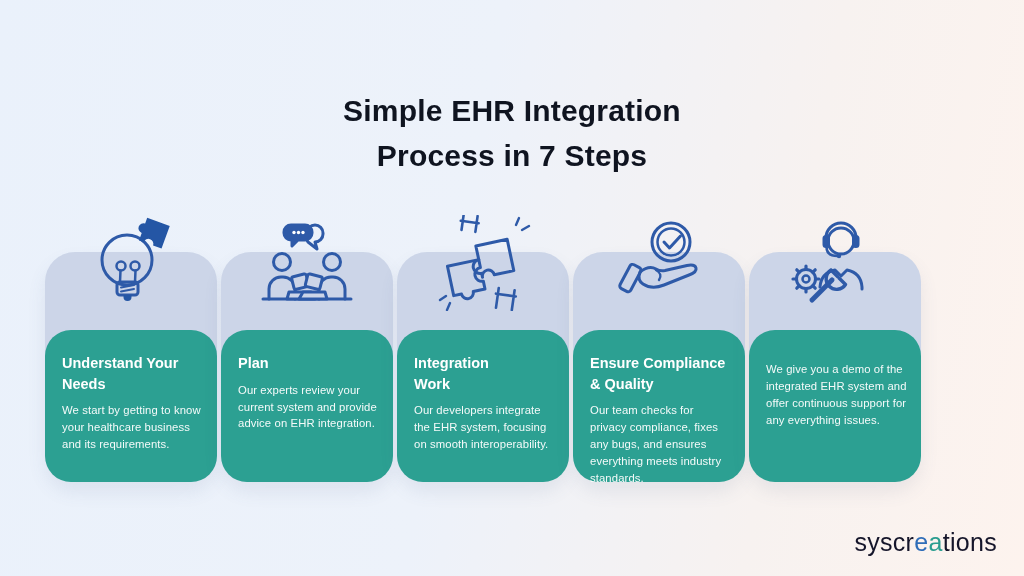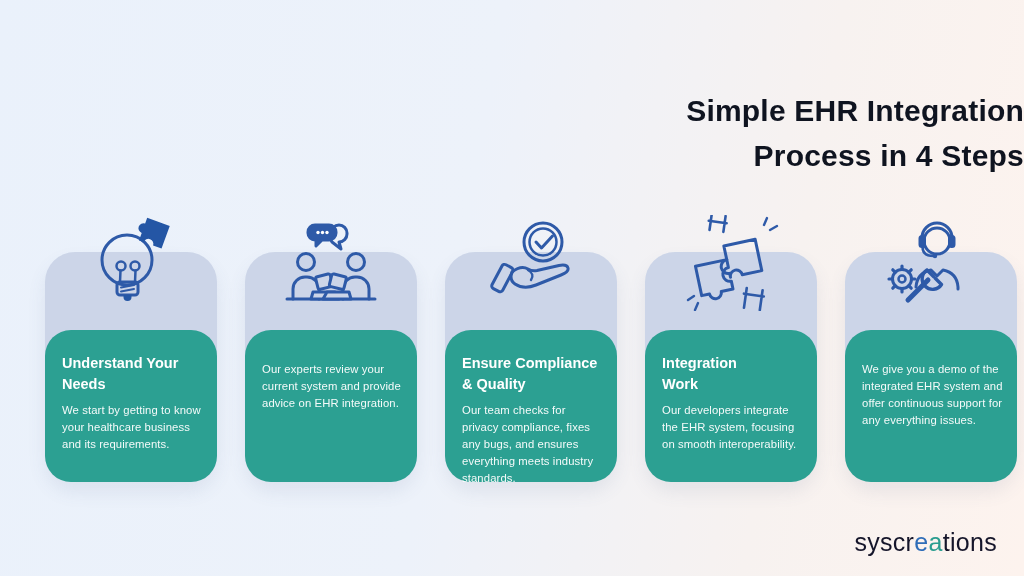--- a/index.html
+++ b/index.html
@@ -7,33 +7,33 @@
   body {
     position: relative;
     width: 1024px; height: 576px;
     overflow: hidden;
     font-family: "Liberation Sans", sans-serif;
     background: linear-gradient(100deg, #eaf1fb 0%, #edf2fa 45%, #f7f2f0 75%, #fdf3ee 100%);
   }
   .page-title {
     position: absolute;
     top: 88px; left: 0; right: 0;
-    text-align: right;
+    text-align: center;
     color: #0f1420;
     font-size: 30px;
     font-weight: 700;
     line-height: 1.5;
     letter-spacing: 0.2px;
   }
   .steps-row {
     position: absolute;
     left: 45px; top: 215px;
     width: 940px; height: 267px;
     display: flex;
-    gap: 28px;
+    gap: 4px;
   }
   .step-card {
     position: relative;
     width: 172px; height: 267px;
     flex: 0 0 172px;
   }
   .card-top {
     position: absolute;
     top: 37px; left: 0; right: 0; bottom: 0;
     background: #ccd5e8;
@@ -81,21 +81,21 @@
     letter-spacing: 0.3px;
   }
   .logo .e { color: #2f6db8; }
   .logo .a { color: #2a9d8f; }
 </style>
 </head>
 <body>
 
 <div class="page-title">
   <div>Simple EHR Integration</div>
-  <div>Process in 4 Steps</div>
+  <div>Process in 7 Steps</div>
 </div>
 
 <div class="steps-row">
 
   <div class="step-card">
     <div class="card-top"></div>
     <div class="icon-wrap">
       <svg width="92" height="96" viewBox="0 0 92 96" fill="none" stroke="#2e5aa8" stroke-width="3" stroke-linecap="round" stroke-linejoin="round">
         <circle cx="42" cy="45" r="25"></circle>
         <circle cx="36" cy="51" r="4.5" stroke-width="2.5"></circle>
@@ -137,22 +137,50 @@
           </g>
         <path d="M32,77 h22 l4,7 h-28 z" fill="#ccd5e8"></path>
         <g transform="rotate(14 56 68)">
             <rect x="49" y="60" width="15" height="13" rx="2" fill="#ccd5e8"></rect>
           </g>
         <path d="M68,77 h-22 l-4,7 h28 z" fill="#ccd5e8"></path>
       </svg>
     </div>
     <div class="card-bottom">
       <div class="step-title">
+        <div>Plan</div>
       </div>
       <div class="step-desc">Our experts review your current system and provide advice on EHR integration.</div>
+    </div>
+  </div>
+
+  <div class="step-card">
+    <div class="card-top"></div>
+    <div class="icon-wrap">
+      <svg width="100" height="96" viewBox="0 0 100 96" fill="none" stroke="#2e5aa8" stroke-width="3" stroke-linecap="round" stroke-linejoin="round">
+        <g transform="rotate(8 36 12)">
+          <path d="M29,0 v16 M43,0 v16 M27,7 h18" stroke-width="2.6"></path>
+        </g>
+        <g transform="rotate(8 72 86)">
+          <path d="M64,74 v20 M80,74 v20 M62,80 h20" stroke-width="2.6"></path>
+        </g>
+        <g transform="rotate(-12 50 55)">
+          <path d="M16,44 H48 V52 a7,7 0 1 0 0,14 V74 H36 a6,6 0 1 1 -12,0 H16 Z"></path>
+          <path d="M48,30 H80 V62 H60 a6,6 0 1 0 -12,0 V58 a7,7 0 1 1 0,-14 Z"></path>
+        </g>
+        <path d="M83,10 l3,-7 M89,15 l7,-4" stroke-width="2.4"></path>
+        <path d="M13,81 l-6,4 M17,88 l-3,7" stroke-width="2.4"></path>
+      </svg>
+    </div>
+    <div class="card-bottom">
+      <div class="step-title">
+        <div>Integration</div>
+        <div>Work</div>
+      </div>
+      <div class="step-desc">Our developers integrate the EHR system, focusing on smooth interoperability.</div>
     </div>
   </div>
 
   <div class="step-card">
     <div class="card-top"></div>
     <div class="icon-wrap">
       <svg width="100" height="90" viewBox="0 0 100 90" fill="none" stroke="#2e5aa8" stroke-width="3" stroke-linecap="round" stroke-linejoin="round">
         <circle cx="62" cy="27" r="19"></circle>
         <circle cx="62" cy="27" r="13.5" stroke-width="2.5"></circle>
         <path d="M55,27 l5.5,6 l11,-12"></path>
@@ -162,47 +190,20 @@
         <path d="M31,57 q9,-7 16,-3 q4,2.5 9,1.5 l22,-5 q8,-1.5 9,2.5 q1,4 -7,7 l-25,10 q-12,5 -21,-1 q-6,-4 -3,-12 z"></path>
         <path d="M47,55 q7,4 3,10" stroke-width="2.4"></path>
       </svg>
     </div>
     <div class="card-bottom">
       <div class="step-title">
         <div>Ensure Compliance</div>
         <div>&amp; Quality</div>
       </div>
       <div class="step-desc">Our team checks for privacy compliance, fixes any bugs, and ensures everything meets industry standards.</div>
-    </div>
-  </div>
-
-  <div class="step-card">
-    <div class="card-top"></div>
-    <div class="icon-wrap">
-      <svg width="100" height="96" viewBox="0 0 100 96" fill="none" stroke="#2e5aa8" stroke-width="3" stroke-linecap="round" stroke-linejoin="round">
-        <g transform="rotate(8 36 12)">
-          <path d="M29,0 v16 M43,0 v16 M27,7 h18" stroke-width="2.6"></path>
-        </g>
-        <g transform="rotate(8 72 86)">
-          <path d="M64,74 v20 M80,74 v20 M62,80 h20" stroke-width="2.6"></path>
-        </g>
-        <g transform="rotate(-12 50 55)">
-          <path d="M16,44 H48 V52 a7,7 0 1 0 0,14 V74 H36 a6,6 0 1 1 -12,0 H16 Z"></path>
-          <path d="M48,30 H80 V62 H60 a6,6 0 1 0 -12,0 V58 a7,7 0 1 1 0,-14 Z"></path>
-        </g>
-        <path d="M83,10 l3,-7 M89,15 l7,-4" stroke-width="2.4"></path>
-        <path d="M13,81 l-6,4 M17,88 l-3,7" stroke-width="2.4"></path>
-      </svg>
-    </div>
-    <div class="card-bottom">
-      <div class="step-title">
-        <div>Integration</div>
-        <div>Work</div>
-      </div>
-      <div class="step-desc">Our developers integrate the EHR system, focusing on smooth interoperability.</div>
     </div>
   </div>
 
   <div class="step-card">
     <div class="card-top"></div>
     <div class="icon-wrap">
       <svg width="100" height="96" viewBox="0 0 100 96" fill="none" stroke="#2e5aa8" stroke-width="3" stroke-linecap="round" stroke-linejoin="round">
         <circle cx="56" cy="26" r="13"></circle>
         <path d="M41,23 a15,15 0 0 1 30,0"></path>
         <rect x="38.5" y="21" width="5.5" height="11" rx="2.5" fill="#2e5aa8" stroke-width="2"></rect>

